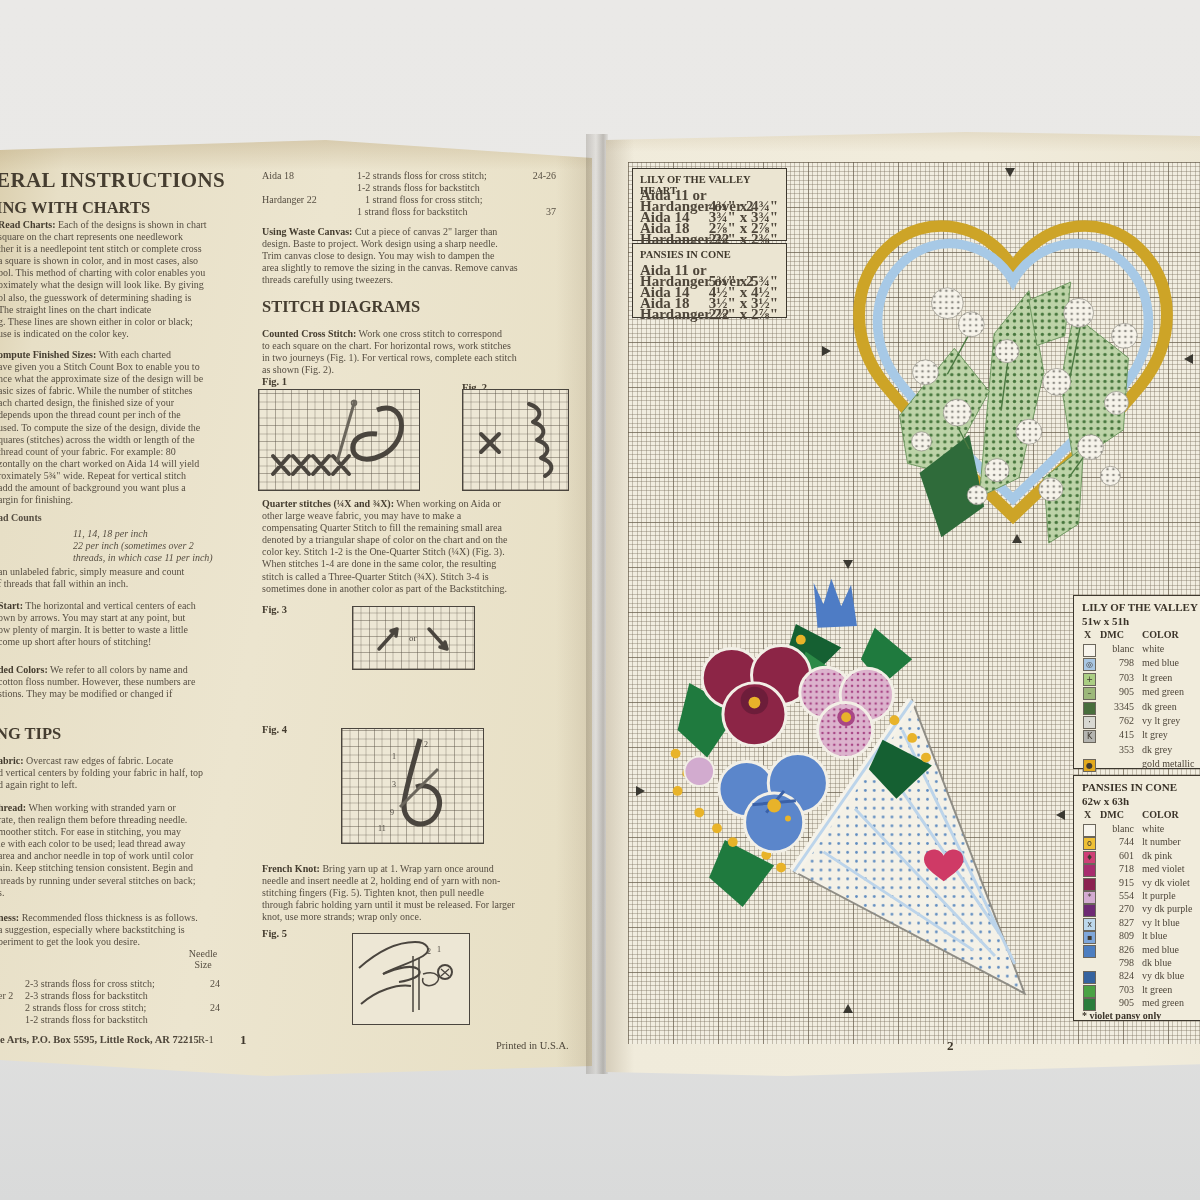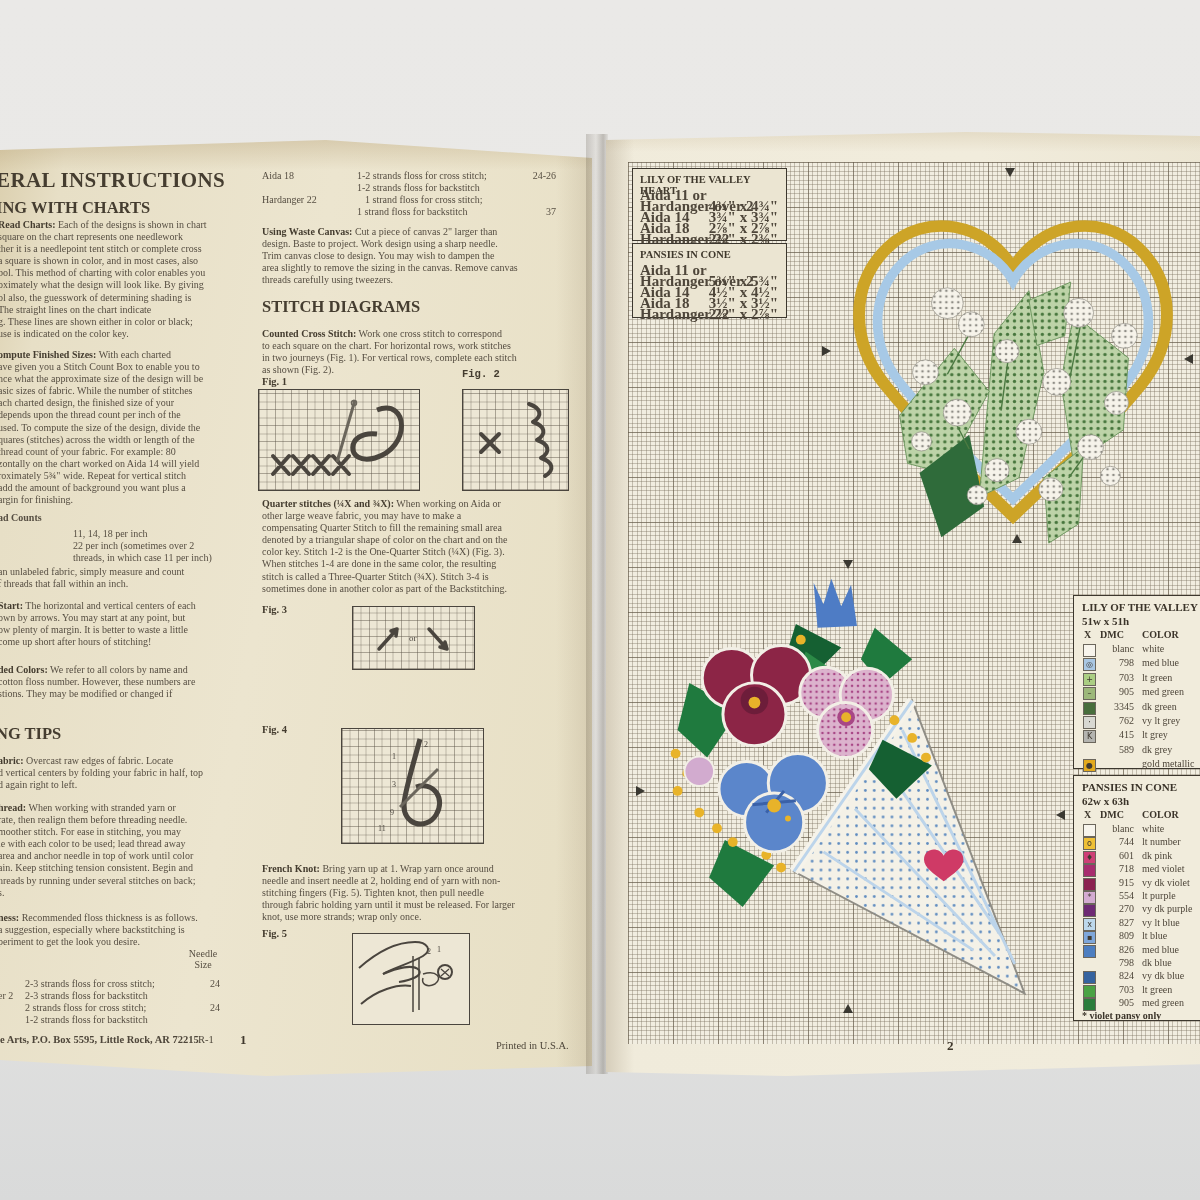--- a/index.html
+++ b/index.html
@@ -98,21 +98,21 @@
 ach charted design, the finished size of your
 depends upon the thread count per inch of the
 used. To compute the size of the design, divide the
 quares (stitches) across the width or length of the
 thread count of your fabric. For example: 80
 zontally on the chart worked on Aida 14 will yield
 roximately 5¾" wide. Repeat for vertical stitch
 add the amount of background you want plus a
 argin for finishing.</span></p>
   <p class="p" style="left:-2px;top:372px;width:258px;font-weight:bold;">ad Counts</p>
-  <p class="p" style="left:73px;top:388px;width:190px;">11, 14, 18 per inch
+  <p class="p" style="left:73px;top:388px;width:190px;font-style:italic;">11, 14, 18 per inch
 22 per inch (sometimes over 2
 threads, in which case 11 per inch)</p>
   <p class="p" style="left:-2px;top:426px;width:258px;">an unlabeled fabric, simply measure and count
 f threads that fall within an inch.</p>
   <p class="p" style="left:-2px;top:460px;width:258px;"><b>Start:</b> <span>The horizontal and vertical centers of each
 own by arrows. You may start at any point, but
 ow plenty of margin. It is better to waste a little
 come up short after hours of stitching!</span></p>
   <p class="p" style="left:-2px;top:524px;width:258px;"><b>ded Colors:</b> <span>We refer to all colors by name and
 cotton floss number. However, these numbers are
@@ -205,21 +205,21 @@
   <div class="fig" style="left:258px;top:249px;width:160px;height:100px;">
     <svg viewBox="0 0 160 100">
       <g stroke="#4a453e" stroke-width="4" fill="none" stroke-linecap="round">
         <path d="M14 84 L30 66 M30 84 L14 66 M34 84 L50 66 M50 84 L34 66 M54 84 L70 66 M70 84 L54 66 M74 84 L90 66 M90 84 L74 66"></path>
       </g>
       <path d="M118 20 C150 8 152 58 116 68 C86 76 86 40 118 44" stroke="#4a453e" stroke-width="5" fill="none"></path>
       <path d="M96 10 L78 72" stroke="#6b665c" stroke-width="3" fill="none"></path>
       <circle cx="95" cy="13" r="2.5" fill="none" stroke="#6b665c" stroke-width="1.5"></circle>
     </svg>
   </div>
-  <span class="fig-label" style="left:462px;top:228px;font-family:Liberation Mono, monospace;">Fig. 2</span>
+  <span class="fig-label" style="left:462px;top:242px;">Fig. 2</span>
   <div class="fig" style="left:462px;top:249px;width:105px;height:100px;">
     <svg viewBox="0 0 105 100">
       <g stroke="#4a453e" stroke-width="4" fill="none" stroke-linecap="round">
         <path d="M18 44 L36 62 M36 44 L18 62"></path>
         <path d="M66 14 C78 18 80 26 70 32 M70 32 C82 36 84 44 74 50 M74 50 C86 54 88 62 78 68 M78 68 C90 72 92 80 82 86"></path>
       </g>
     </svg>
   </div>
 
   <p class="p" style="left:262px;top:358px;width:318px;"><b>Quarter stitches (¼X and ¾X):</b> <span>When working on Aida or
@@ -512,21 +512,21 @@
           </div>
 
           <div class="krow">
             <span class="sw" style="background: rgb(180, 180, 176);"><i style="font-style:normal;">K</i></span>
             <span class="dmc">415</span>
             <span class="cn">lt grey</span>
           </div>
 
           <div class="krow">
 
-            <span class="dmc">589</span>
+            <span class="dmc">353</span>
             <span class="cn">dk grey</span>
           </div>
 
           <div class="krow">
             <span class="sw" style="background: rgb(227, 170, 30);"><i style="font-style:normal;">●</i></span>
             <span class="dmc"></span>
             <span class="cn">gold metallic</span>
           </div>
         </div>
     </div>

